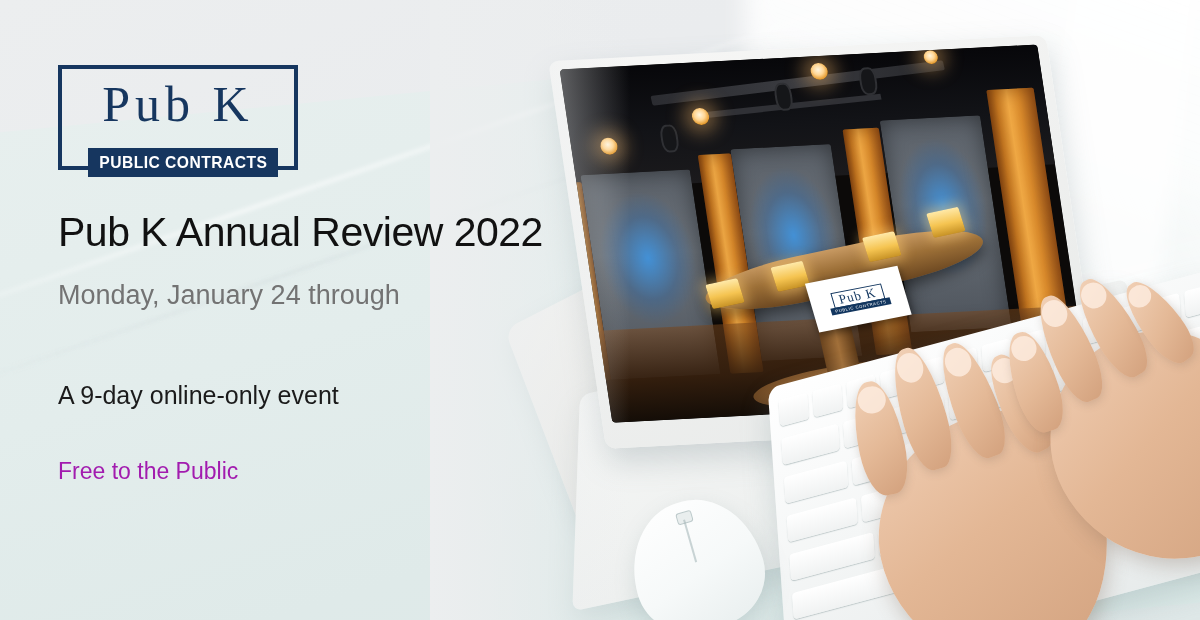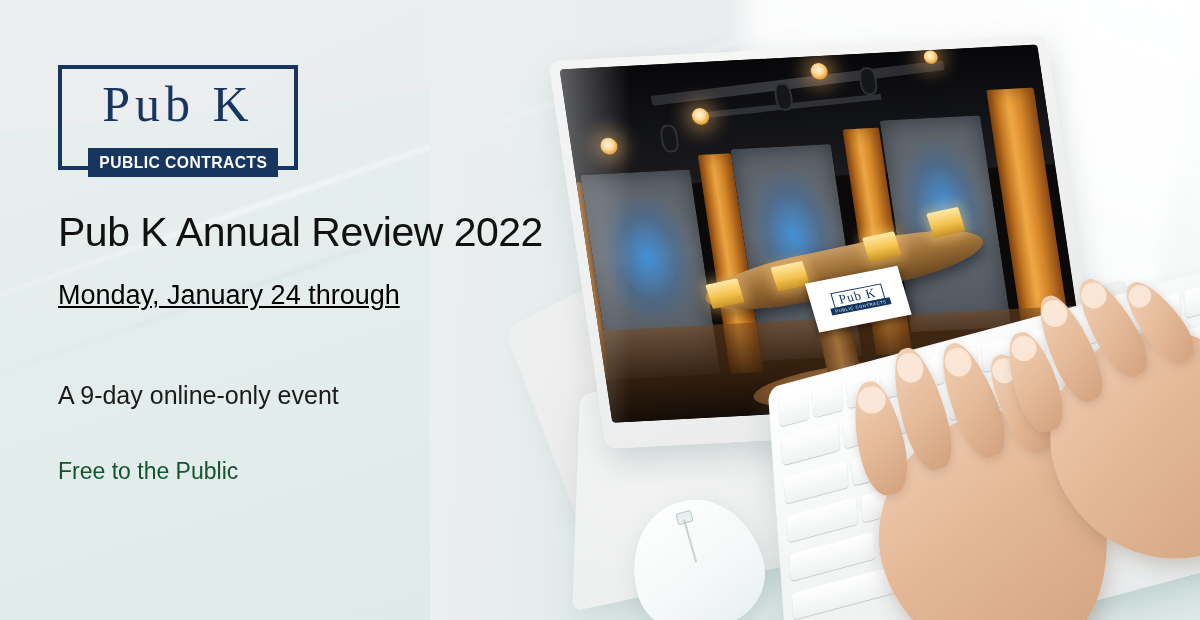--- a/index.html
+++ b/index.html
@@ -461,37 +461,36 @@
     font-weight: 400;
     color: #111111;
     letter-spacing: -.5px;
     white-space: nowrap;
   }
   .dates {
     position: absolute;
     left: 0;
     top: 278px;
     font-size: 27px;
-    color: #000000;
+    color: #737373;
     line-height: 1.28;
-    text-decoration: underline;
   }
   .event-type {
     position: absolute;
     left: 0;
     top: 381px;
     font-size: 25px;
     color: #1b1b1b;
   }
   .free-note {
     position: absolute;
     left: 0;
     top: 458px;
     font-size: 23px;
-    color: #14532d;
+    color: #a21caf;
   }
   .register-btn {
     position: absolute;
     left: 0;
     top: 500px;
     width: 224px;
     height: 52px;
     border: none;
     border-radius: 26px;
     background: #c4112f;

